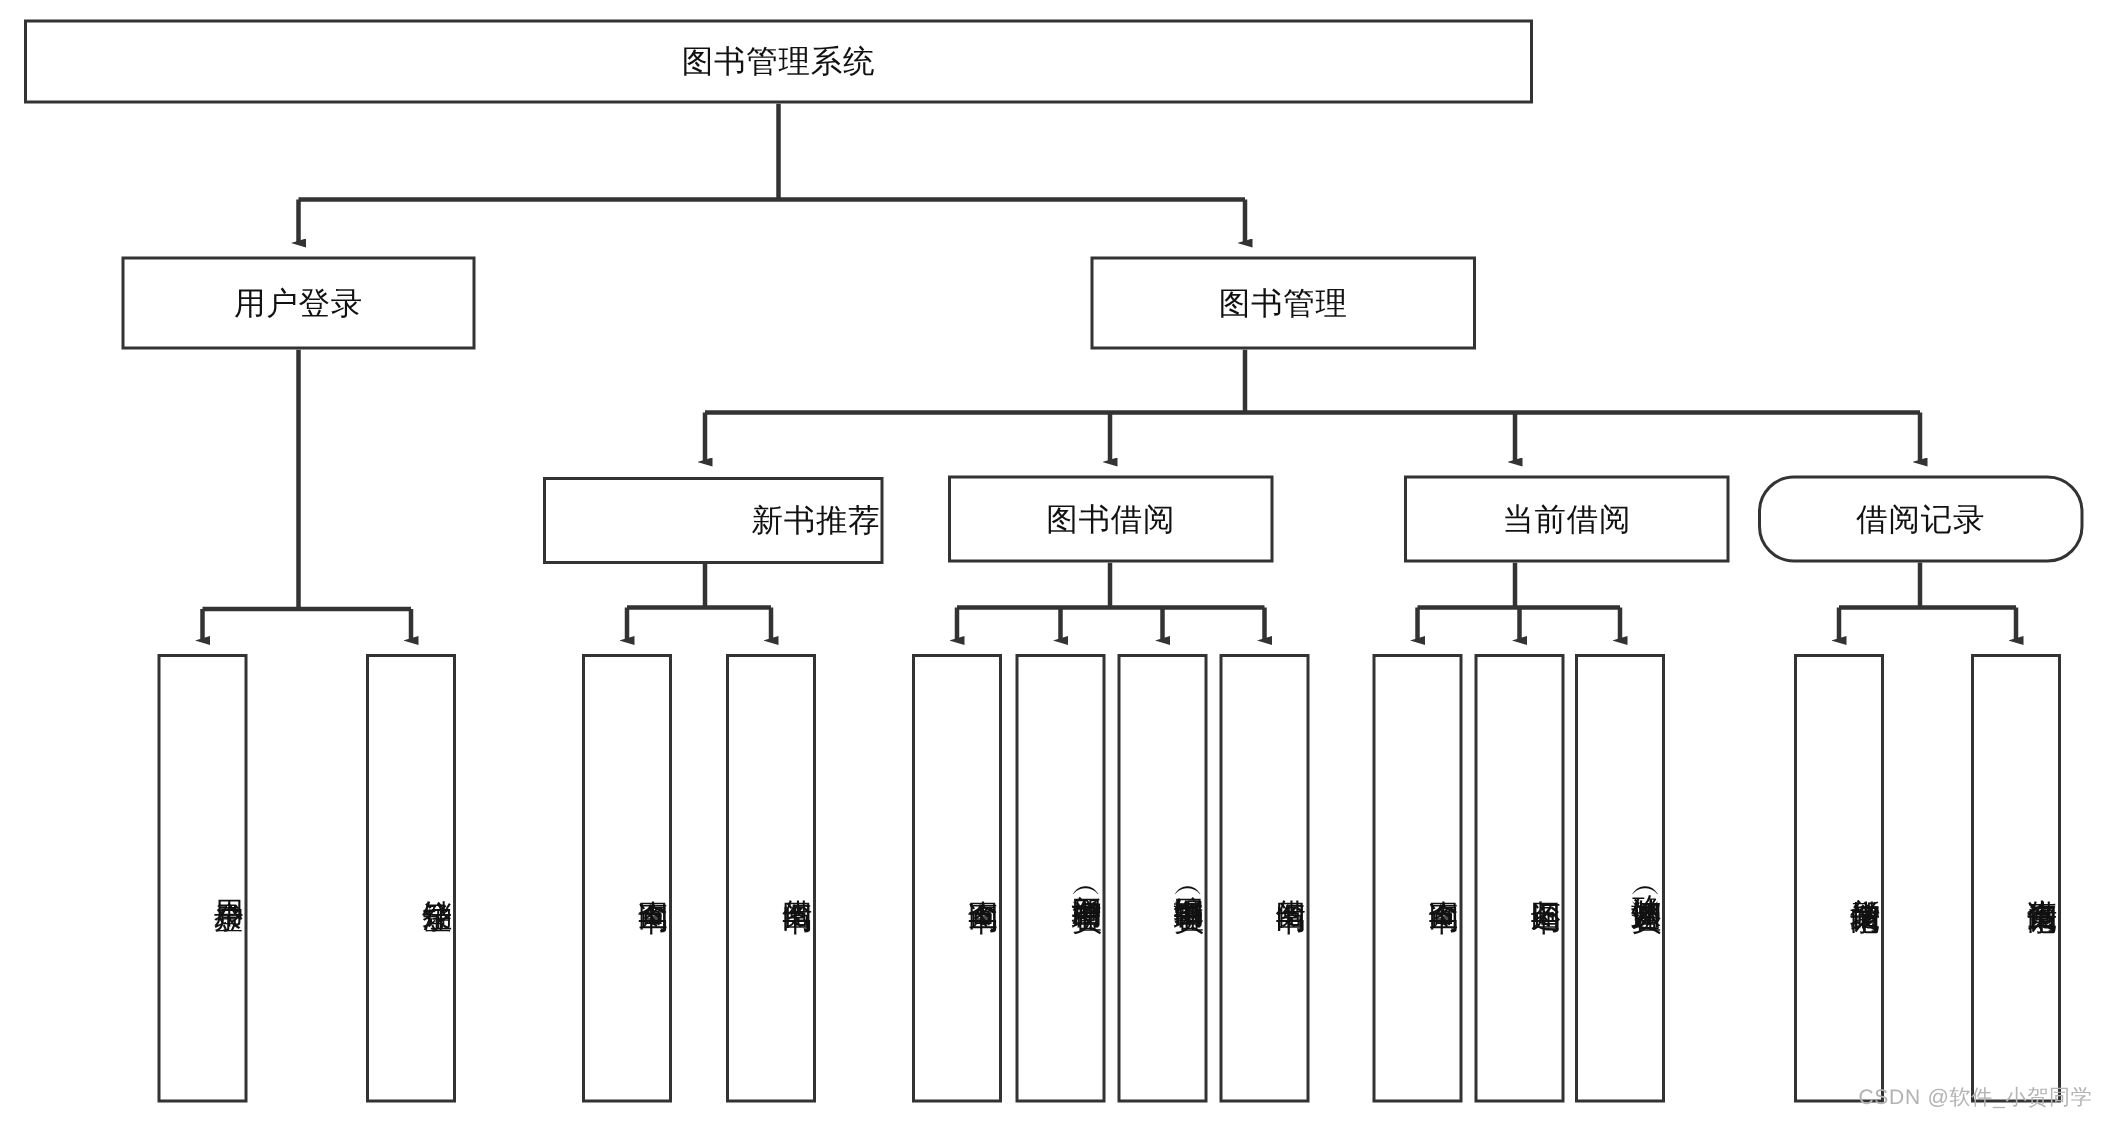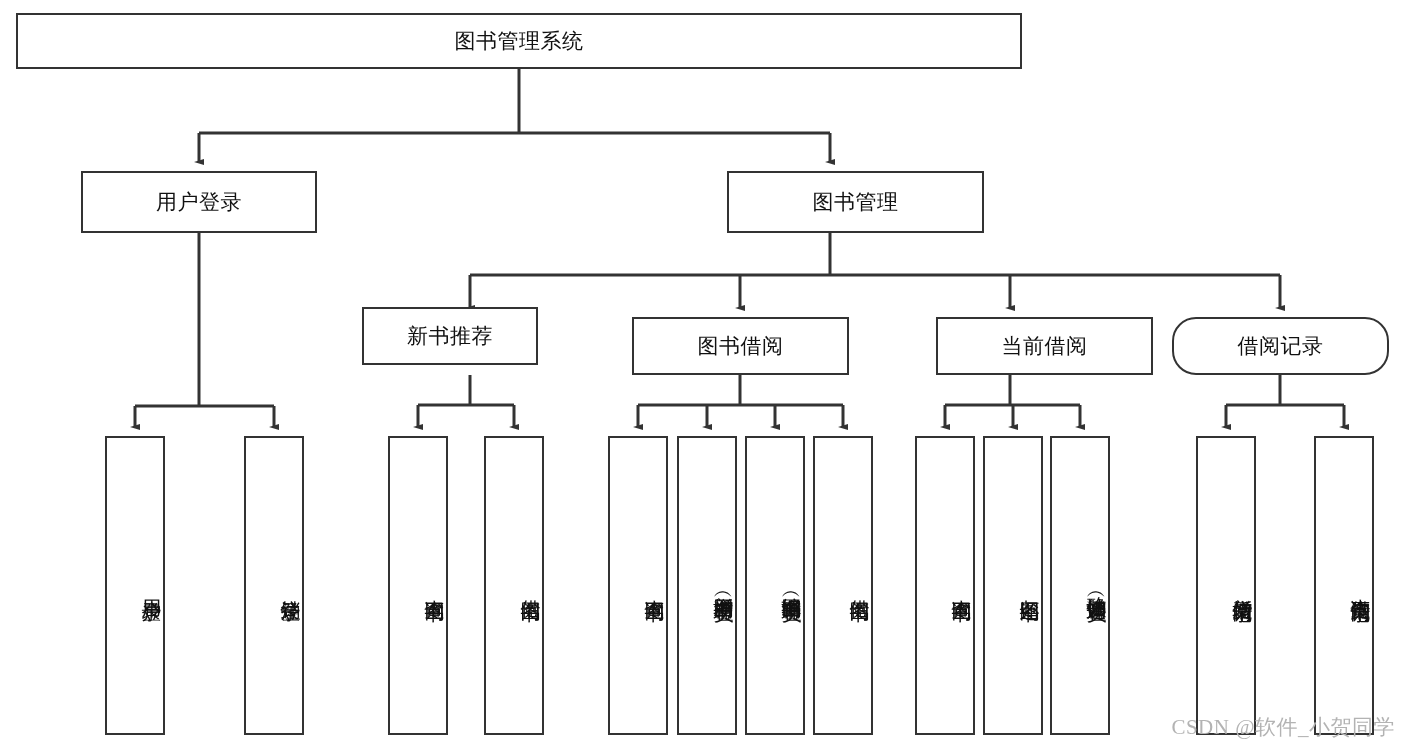--- a/index.html
+++ b/index.html
@@ -51,25 +51,24 @@
     left: 0;
     top: 0;
     width: 1405px;
     height: 747px;
     pointer-events: none;
   }
   #watermark {
     position: absolute;
     right: 10px;
     bottom: 6px;
-    font-size: 21px;
+    font-size: 14px;
     color: #b3b3b3;
     letter-spacing: 0.5px;
     white-space: nowrap;
-    font-family: Liberation Serif, serif;
   }
 </style>
 </head>
 <body>
 
 <div id="diagram-root">
 
   <svg id="connectors" viewBox="0 0 1405 747" width="1405" height="747" xmlns="http://www.w3.org/2000/svg">
     <defs>
       <marker id="arrowhead" markerWidth="10" markerHeight="10" refX="3" refY="5" orient="auto" markerUnits="userSpaceOnUse">
@@ -124,21 +123,21 @@
     <span class="node-label">图书管理系统</span>
   </div>
 
   <div class="node horizontal" style="left:81px;top:171px;width:236px;height:62px;">
     <span class="node-label">用户登录</span>
   </div>
   <div class="node horizontal" style="left:711px;top:171px;width:257px;height:62px;margin-left:16px;">
     <span class="node-label">图书管理</span>
   </div>
 
-  <div class="node horizontal" style="left:362px;top:307px;width:176px;height:58px;">
+  <div class="node horizontal" style="left:362px;top:318px;width:227px;height:58px;justify-content:flex-end;">
     <span class="node-label">新书推荐</span>
   </div>
   <div class="node horizontal" style="left:632px;top:317px;width:217px;height:58px;">
     <span class="node-label">图书借阅</span>
   </div>
   <div class="node horizontal" style="left:902px;top:317px;width:217px;height:58px;margin-left:34px;">
     <span class="node-label">当前借阅</span>
   </div>
   <div class="node horizontal" style="left:1172px;top:317px;width:217px;height:58px;border-radius:24px;">
     <span class="node-label">借阅记录</span>

